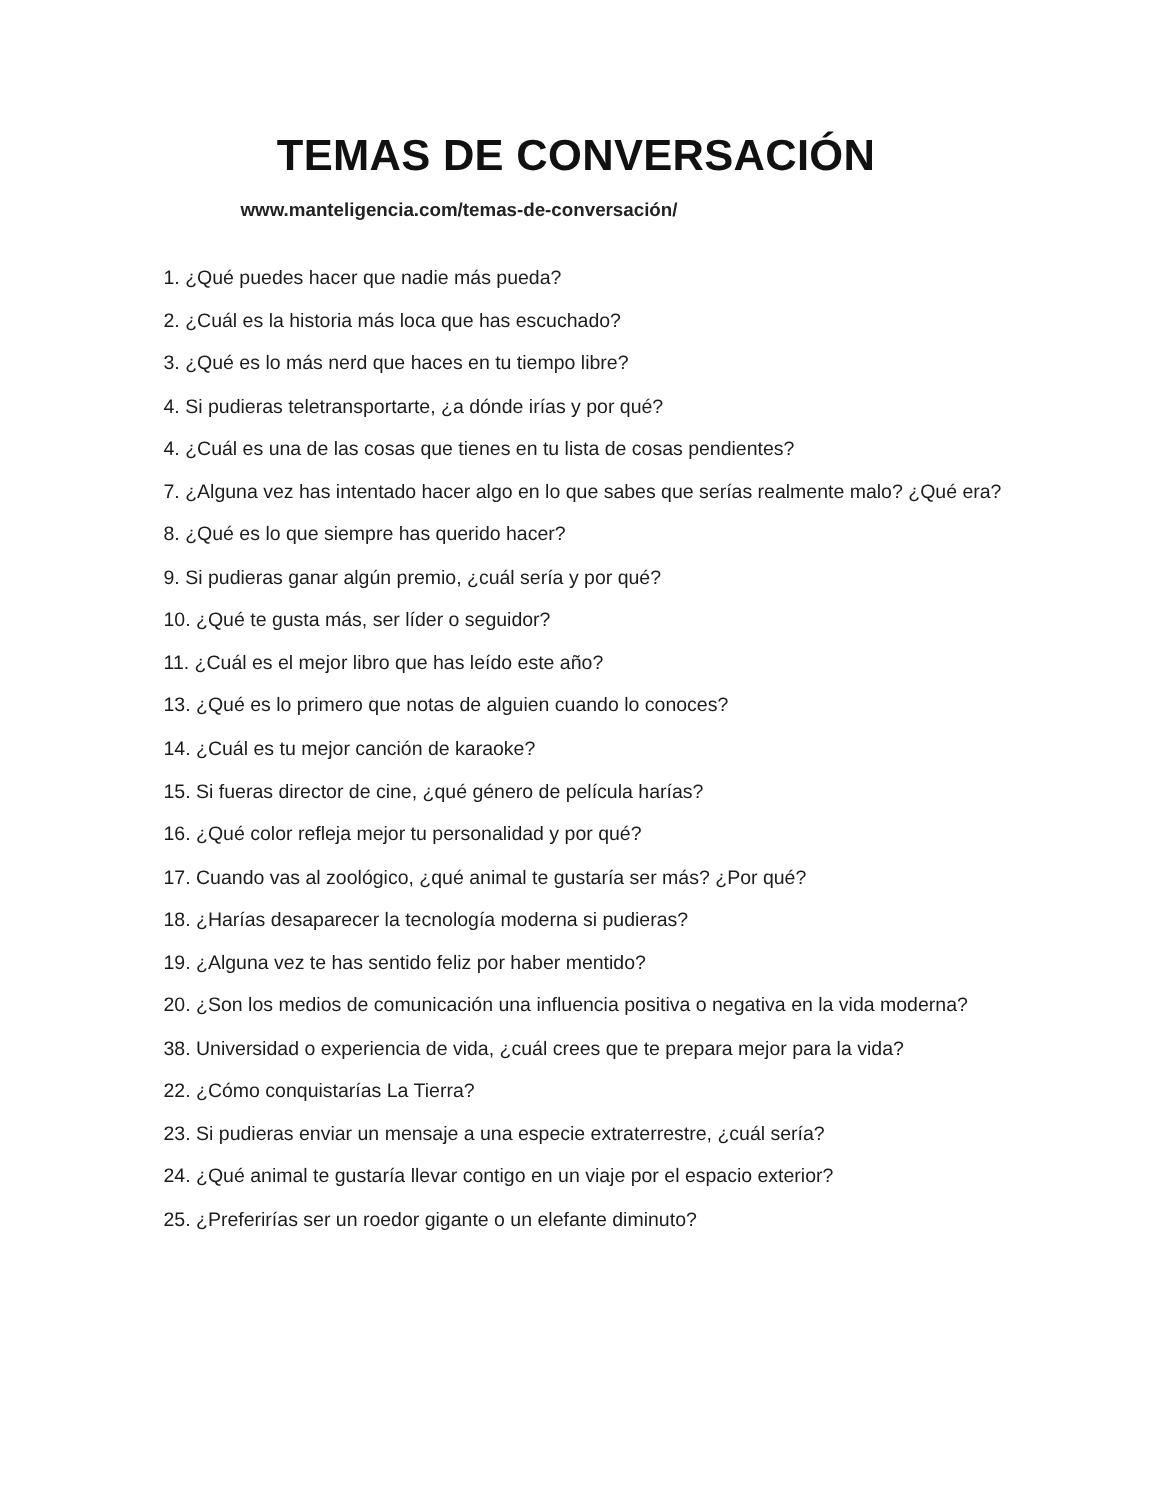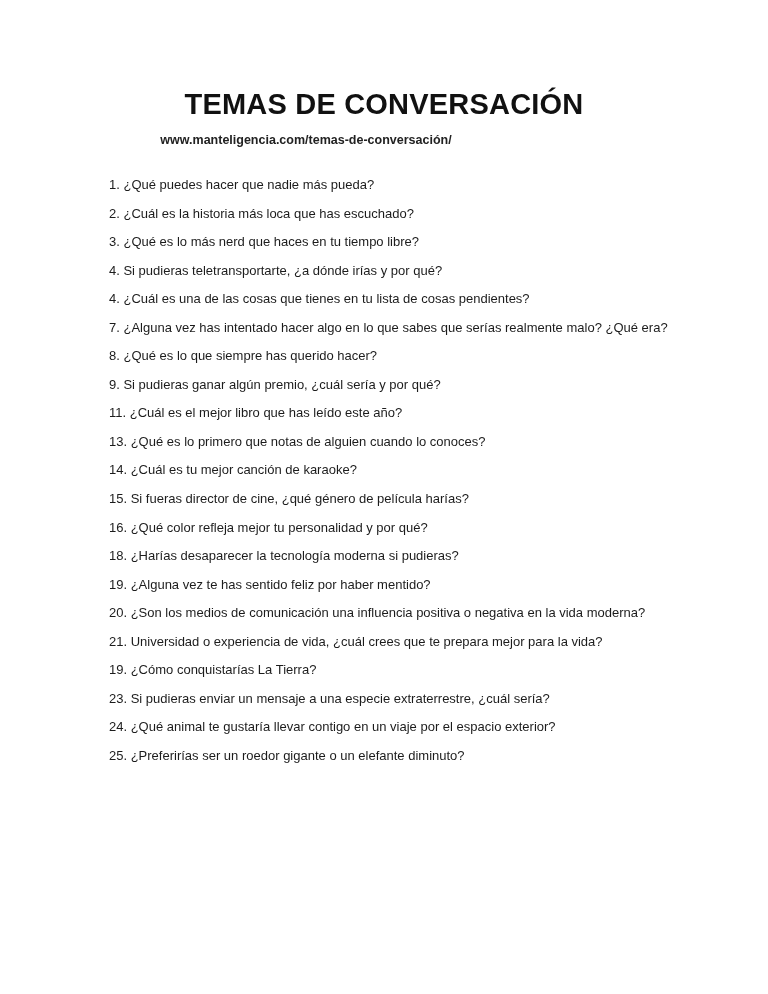--- a/index.html
+++ b/index.html
@@ -34,26 +34,28 @@
 
 <ul class="list">
   <li class="item">1. ¿Qué puedes hacer que nadie más pueda?</li>
   <li class="item">2. ¿Cuál es la historia más loca que has escuchado?</li>
   <li class="item">3. ¿Qué es lo más nerd que haces en tu tiempo libre?</li>
   <li class="item">4. Si pudieras teletransportarte, ¿a dónde irías y por qué?</li>
   <li class="item">4. ¿Cuál es una de las cosas que tienes en tu lista de cosas pendientes?</li>
   <li class="item">7. ¿Alguna vez has intentado hacer algo en lo que sabes que serías realmente malo? ¿Qué era?</li>
   <li class="item">8. ¿Qué es lo que siempre has querido hacer?</li>
   <li class="item">9. Si pudieras ganar algún premio, ¿cuál sería y por qué?</li>
+  <li class="item">10. ¿Qué te gusta más, ser líder o seguidor?</li>
   <li class="item">11. ¿Cuál es el mejor libro que has leído este año?</li>
   <li class="item">13. ¿Qué es lo primero que notas de alguien cuando lo conoces?</li>
   <li class="item">14. ¿Cuál es tu mejor canción de karaoke?</li>
   <li class="item">15. Si fueras director de cine, ¿qué género de película harías?</li>
   <li class="item">16. ¿Qué color refleja mejor tu personalidad y por qué?</li>
+  <li class="item">17. Cuando vas al zoológico, ¿qué animal te gustaría ser más? ¿Por qué?</li>
   <li class="item">18. ¿Harías desaparecer la tecnología moderna si pudieras?</li>
   <li class="item">19. ¿Alguna vez te has sentido feliz por haber mentido?</li>
   <li class="item">20. ¿Son los medios de comunicación una influencia positiva o negativa en la vida moderna?</li>
-  <li class="item">21. Universidad o experiencia de vida, ¿cuál crees que te prepara mejor para la vida?</li>
-  <li class="item">19. ¿Cómo conquistarías La Tierra?</li>
+  <li class="item">38. Universidad o experiencia de vida, ¿cuál crees que te prepara mejor para la vida?</li>
+  <li class="item">22. ¿Cómo conquistarías La Tierra?</li>
   <li class="item">23. Si pudieras enviar un mensaje a una especie extraterrestre, ¿cuál sería?</li>
   <li class="item">24. ¿Qué animal te gustaría llevar contigo en un viaje por el espacio exterior?</li>
   <li class="item">25. ¿Preferirías ser un roedor gigante o un elefante diminuto?</li>
 </ul>
 
 </body></html>

